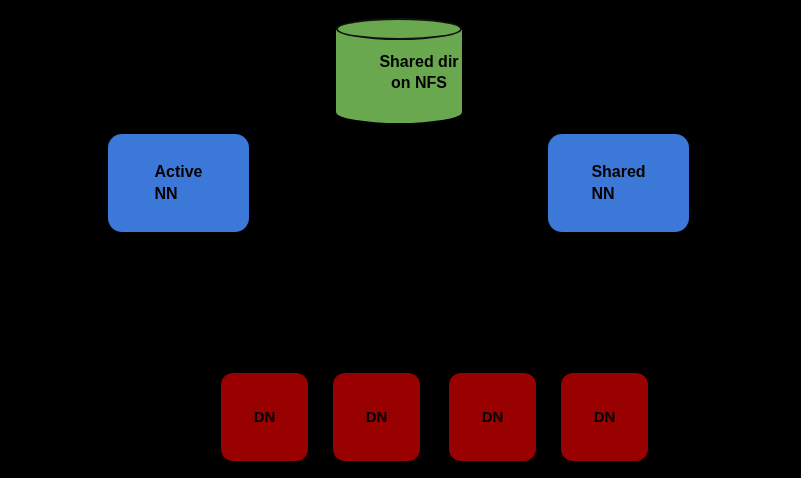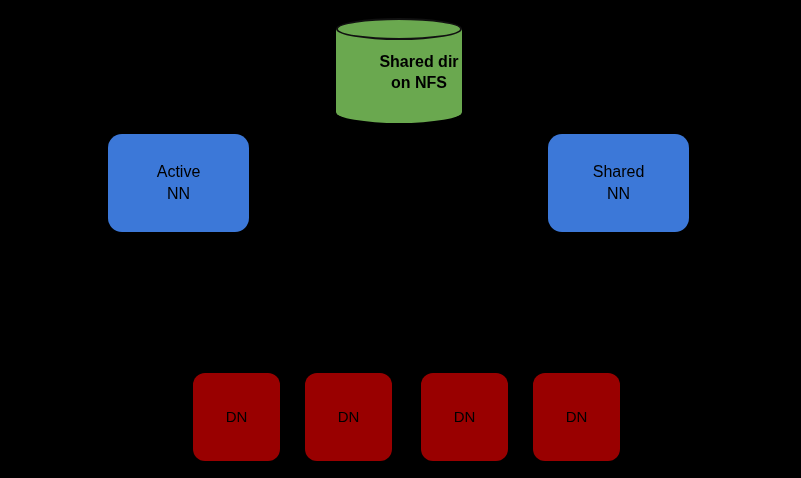--- a/index.html
+++ b/index.html
@@ -60,35 +60,36 @@
     margin-left: 40px;
   }
 
   
   .node-box {
     position: absolute;
     box-sizing: border-box;
     display: flex;
     align-items: center;
     justify-content: center;
-    text-align: center;
+    text-align: left;
     color: #000000;
-    font-weight: normal;
+    font-weight: bold;
     line-height: 1.35;
     white-space: pre-line;
   }
   .node-nn {
     background: var(--fill);
     border-radius: 14px;
     font-size: 16px;
   }
   .node-dn {
     background: var(--fill);
     border-radius: 12px;
     font-size: 15px;
+    margin-left: 28px;
   }
 </style>
 </head>
 <body style="background: rgb(0, 0, 0);">
 
 <div id="canvas" style="width: 801px; height: 478px; background: rgb(0, 0, 0);">
 
   <div class="cylinder" id="shared-storage" style="left: 336px; top: 18px; width: 126px; height: 105px; --fill: #6AA84F;">
     <div class="cyl-body"></div>
     <div class="cyl-top"></div>

